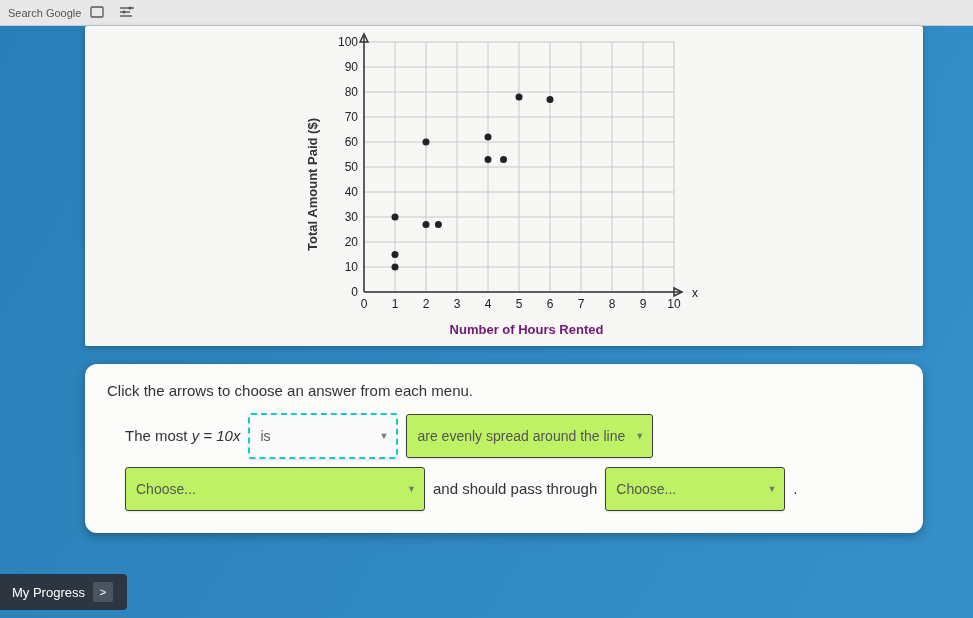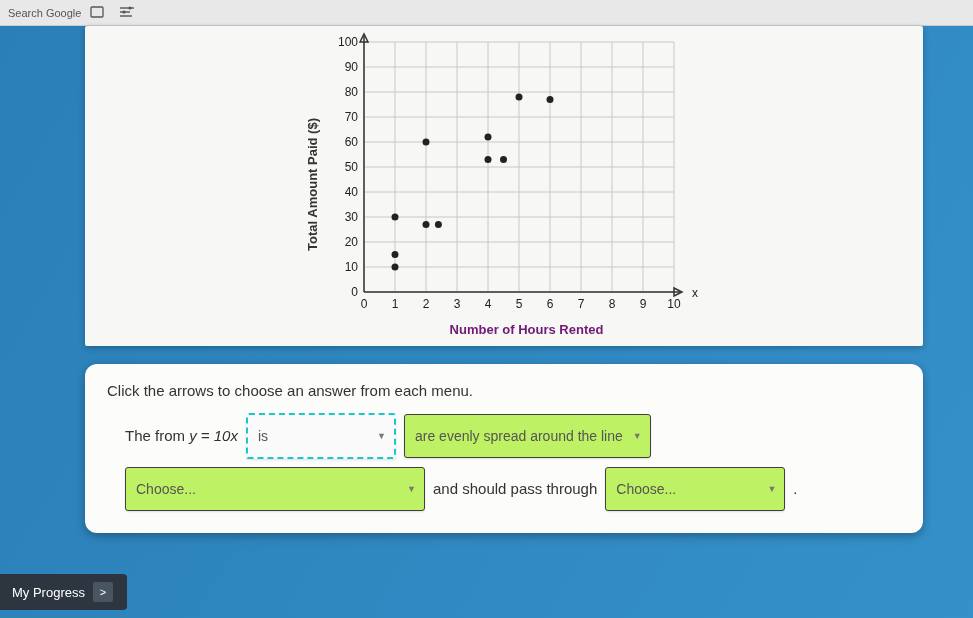--- a/index.html
+++ b/index.html
@@ -249,21 +249,21 @@
             </g>
           </svg>
         <div class="xlabel">Number of Hours Rented</div>
       </div>
     </div>
   </div>
 
   <div class="question-panel">
     <div class="instruct">Click the arrows to choose an answer from each menu.</div>
     <div class="flow-line">
-      <span><span>The from </span><span class="eq">y = 10x</span></span>
+      <span><span>The most </span><span class="eq">y = 10x</span></span>
       <span class="dropdown highlight">
         <span>is</span>
           <span class="dd-caret">▼</span>
       </span>
       <span class="dropdown">
         <span>are evenly spread around the line</span>
           <span class="dd-caret">▼</span>
       </span>
       <span class="dropdown" style="min-width:300px">
         <span>Choose...</span>

